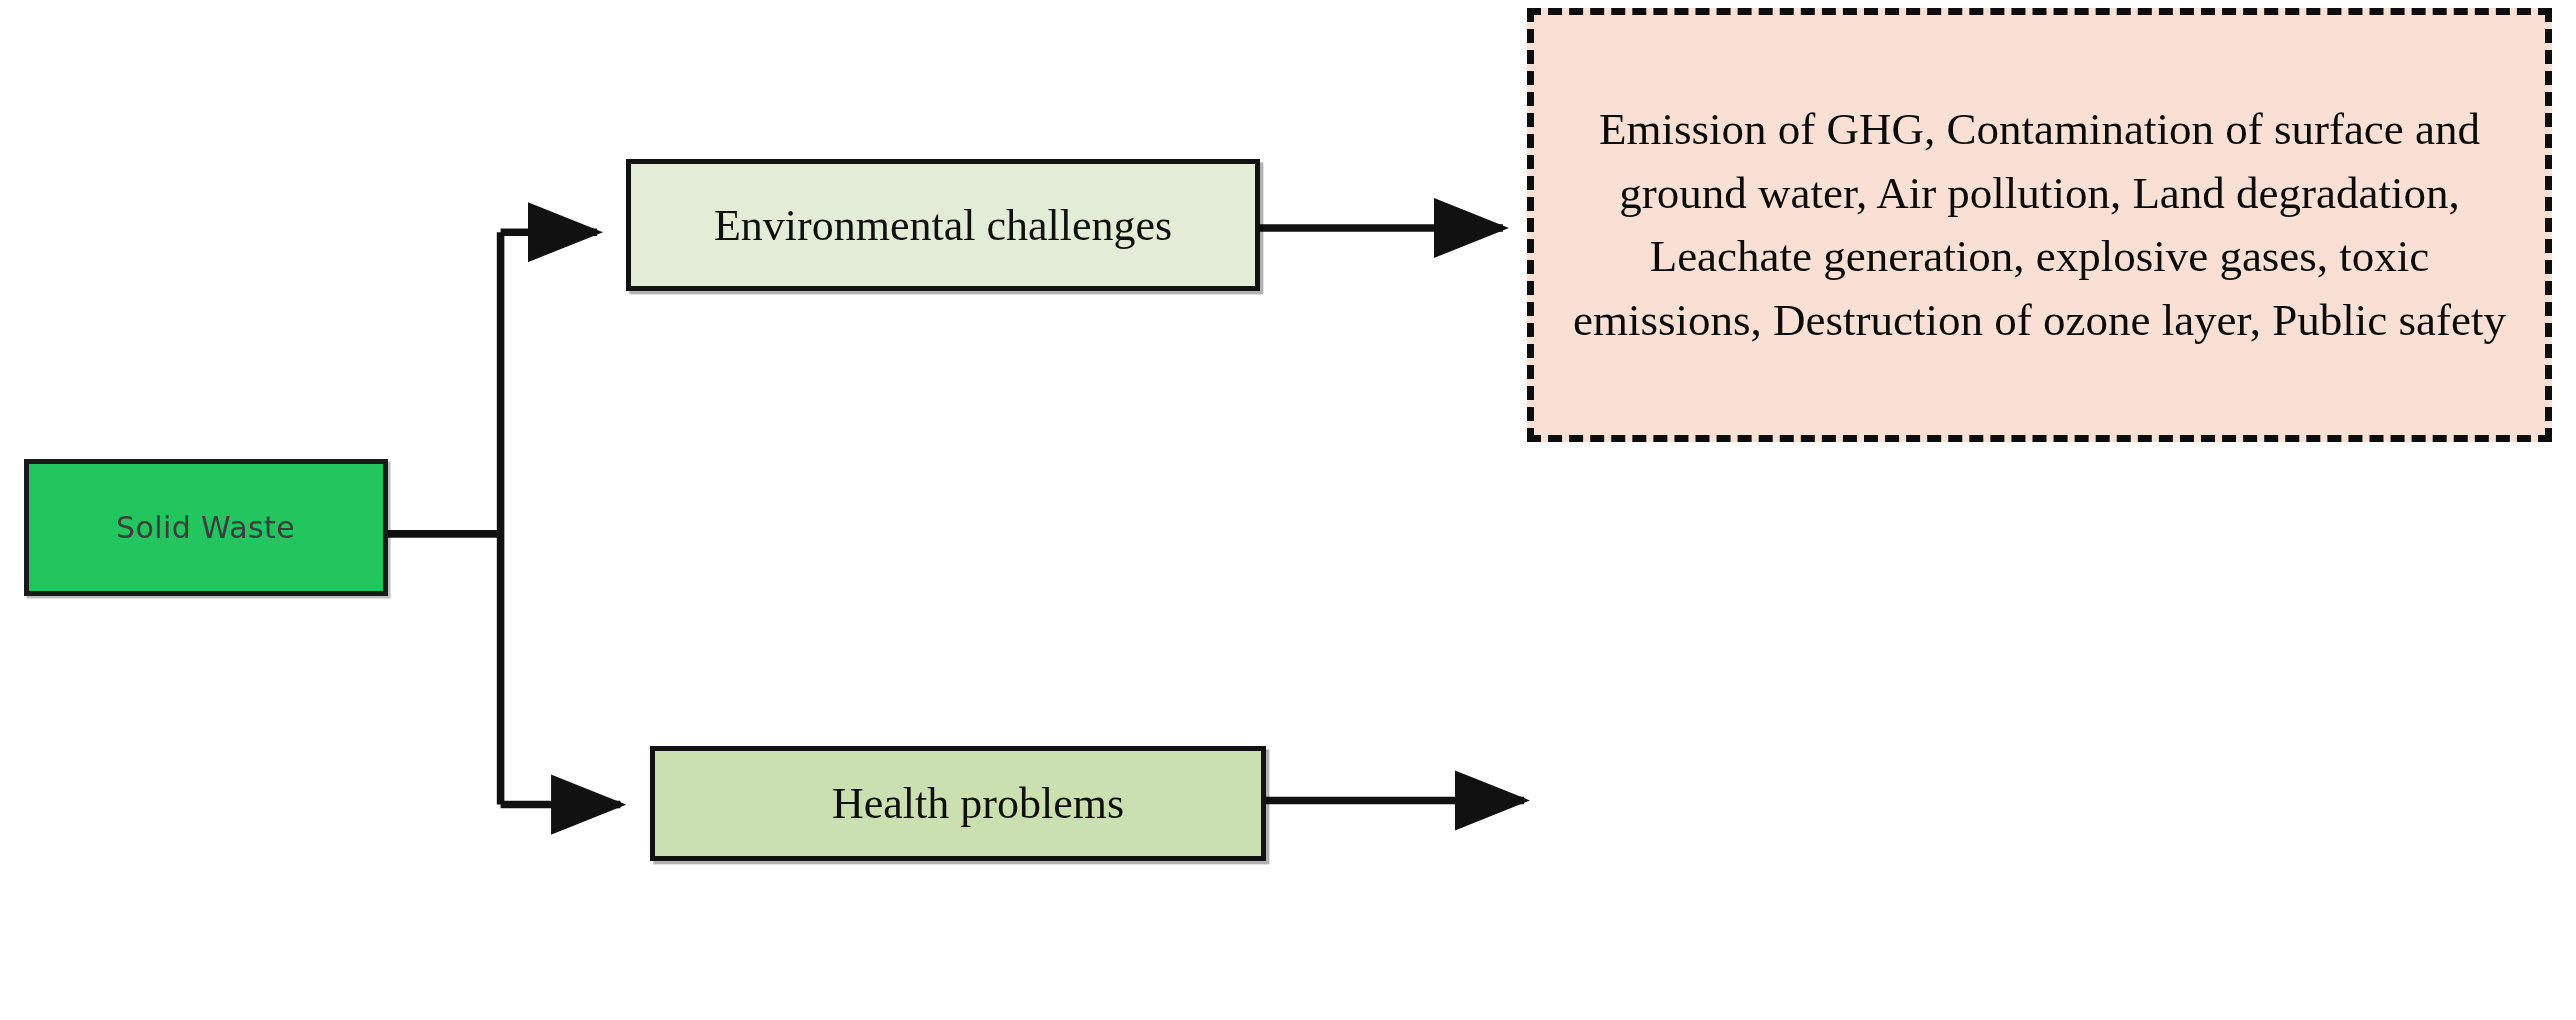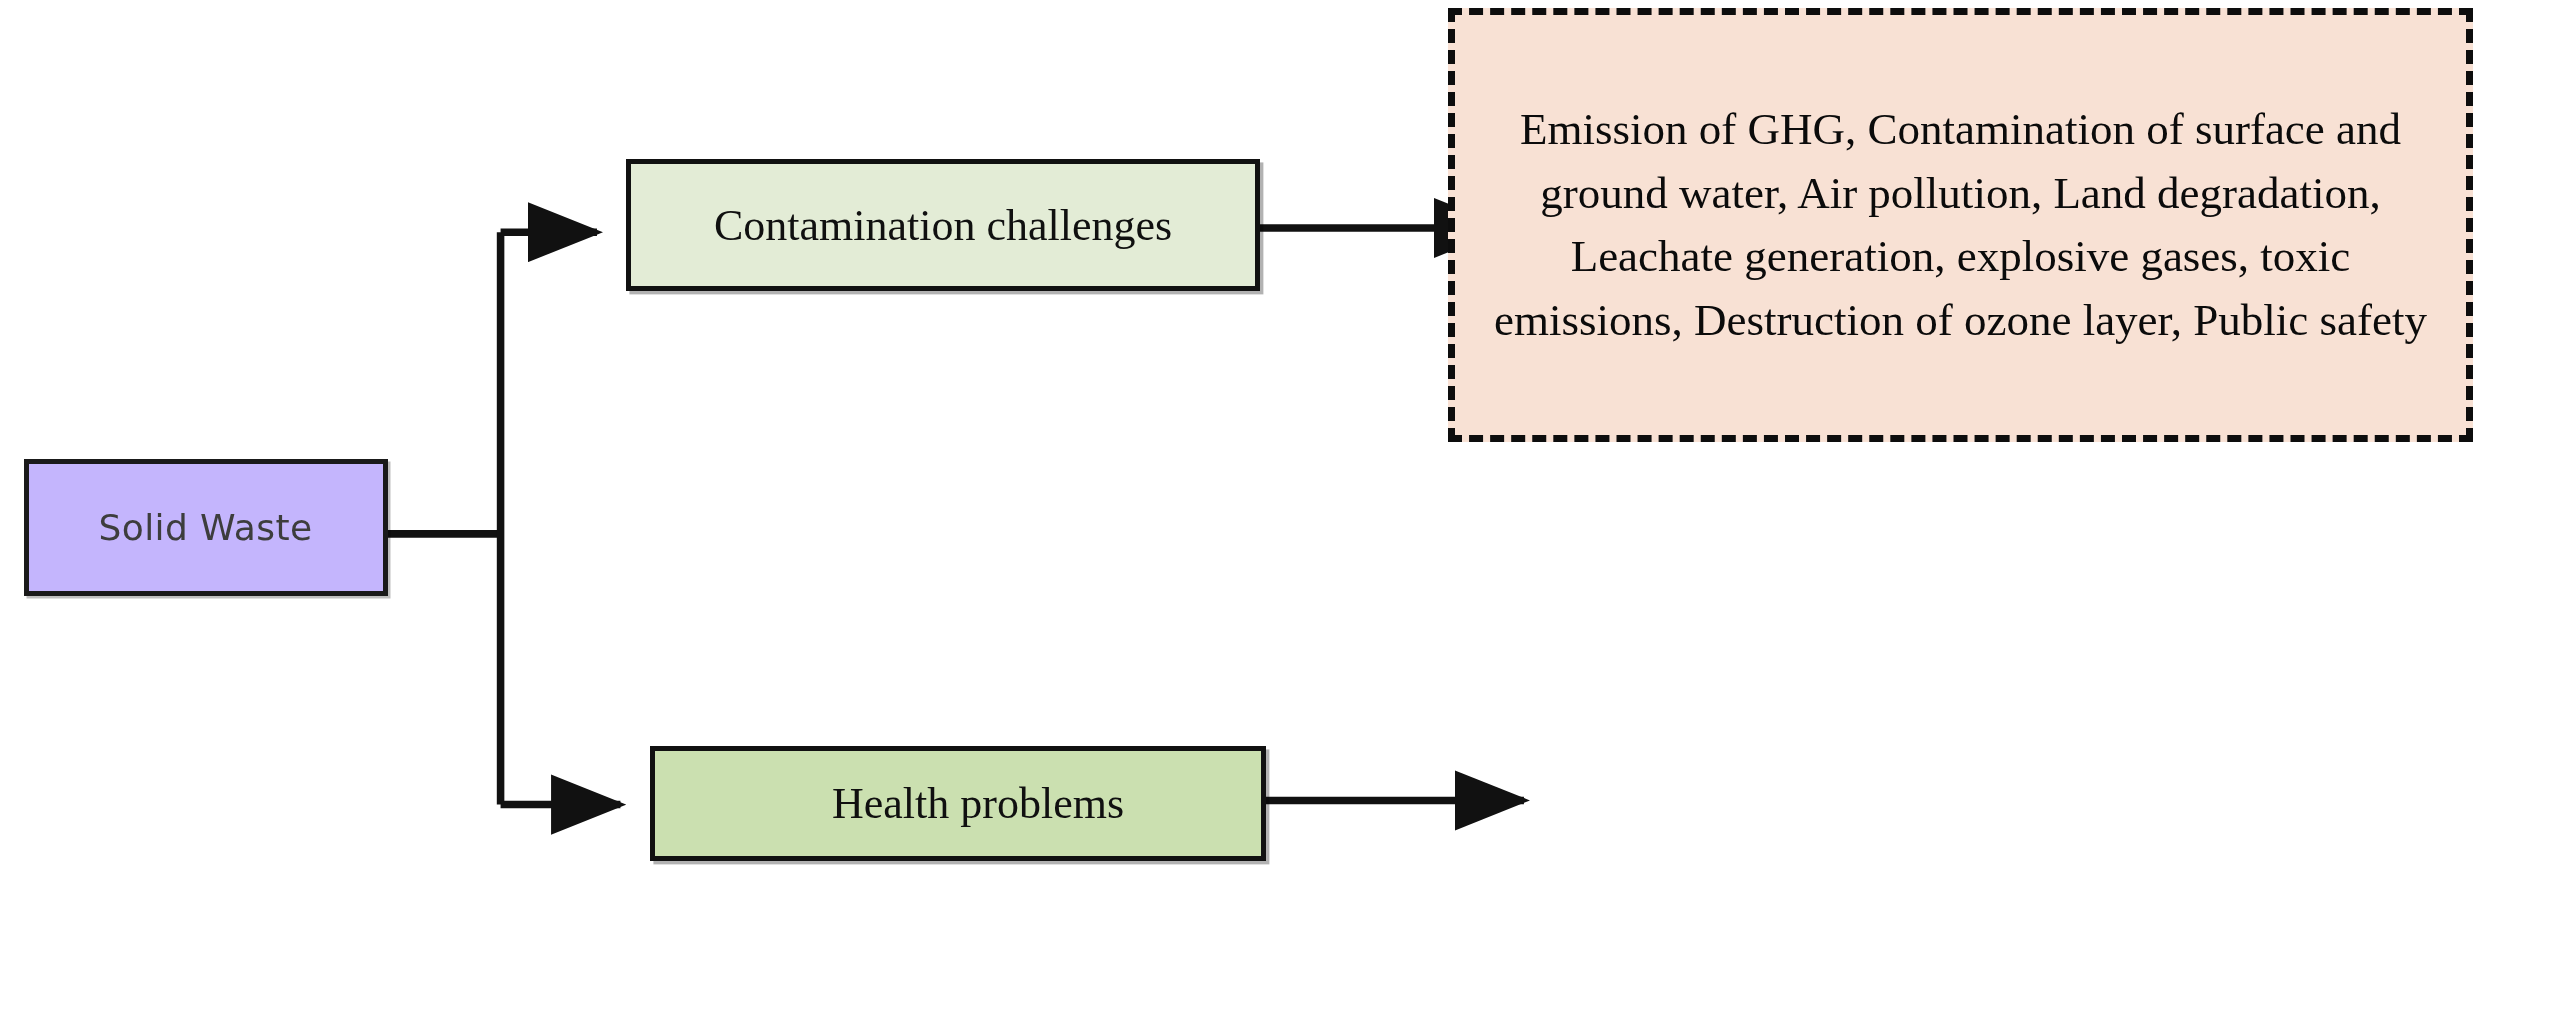--- a/index.html
+++ b/index.html
@@ -25,24 +25,24 @@
     box-sizing: border-box;
     display: flex;
     align-items: center;
     justify-content: center;
     text-align: center;
   }
 
   
   .node-source {
     border: 5px solid #1a1a1a;
-    background: #c4b5fd;
+    background: #22c55e;
     font-family: "DejaVu Sans", sans-serif;
     color: #3d3d3d;
-    font-size: 36px;
+    font-size: 30px;
     letter-spacing: 0.4px;
     box-shadow: 2.5px 2.5px 0 rgba(0,0,0,0.25);
   }
 
   
   .node-category {
     border: 5.9px solid #111111;
     font-family: "Liberation Serif", serif;
     color: #101010;
     font-size: 44px;
@@ -100,26 +100,26 @@
     <path d="M 1503 272 L 1793 272" stroke="#111111" stroke-width="9" fill="none" marker-end="url(#arrowhead)"></path>
 
     <path d="M 1510 955 L 1818 955" stroke="#111111" stroke-width="9" fill="none" marker-end="url(#arrowhead)"></path>
   </svg>
 
   <div class="node node-source" style="left:23.5px; top:459px; width:364px; height:137px;">
     <span>Solid Waste</span>
   </div>
 
   <div class="node node-category cat-env" style="left:626px; top:159px; width:634px; height:132px;">
-    <span>Contamination challenges</span>
+    <span>Environmental challenges</span>
   </div>
 
   <div class="node node-category cat-health" style="left:650px; top:746px; width:616px; height:115px;">
     <span>Health problems</span>
   </div>
 
-  <div class="node node-detail detail-env" style="left:1448px; top:8.4px; width:1025px; height:434px;">
+  <div class="node node-detail detail-env" style="left:1527px; top:8.4px; width:1025px; height:434px;">
     <p>Emission of GHG, Contamination of surface and ground water, Air pollution, Land degradation, Leachate generation, explosive gases, toxic emissions, Destruction of ozone layer, Public safety</p>
   </div>
 
 
 </div>
 
 
 </body></html>

